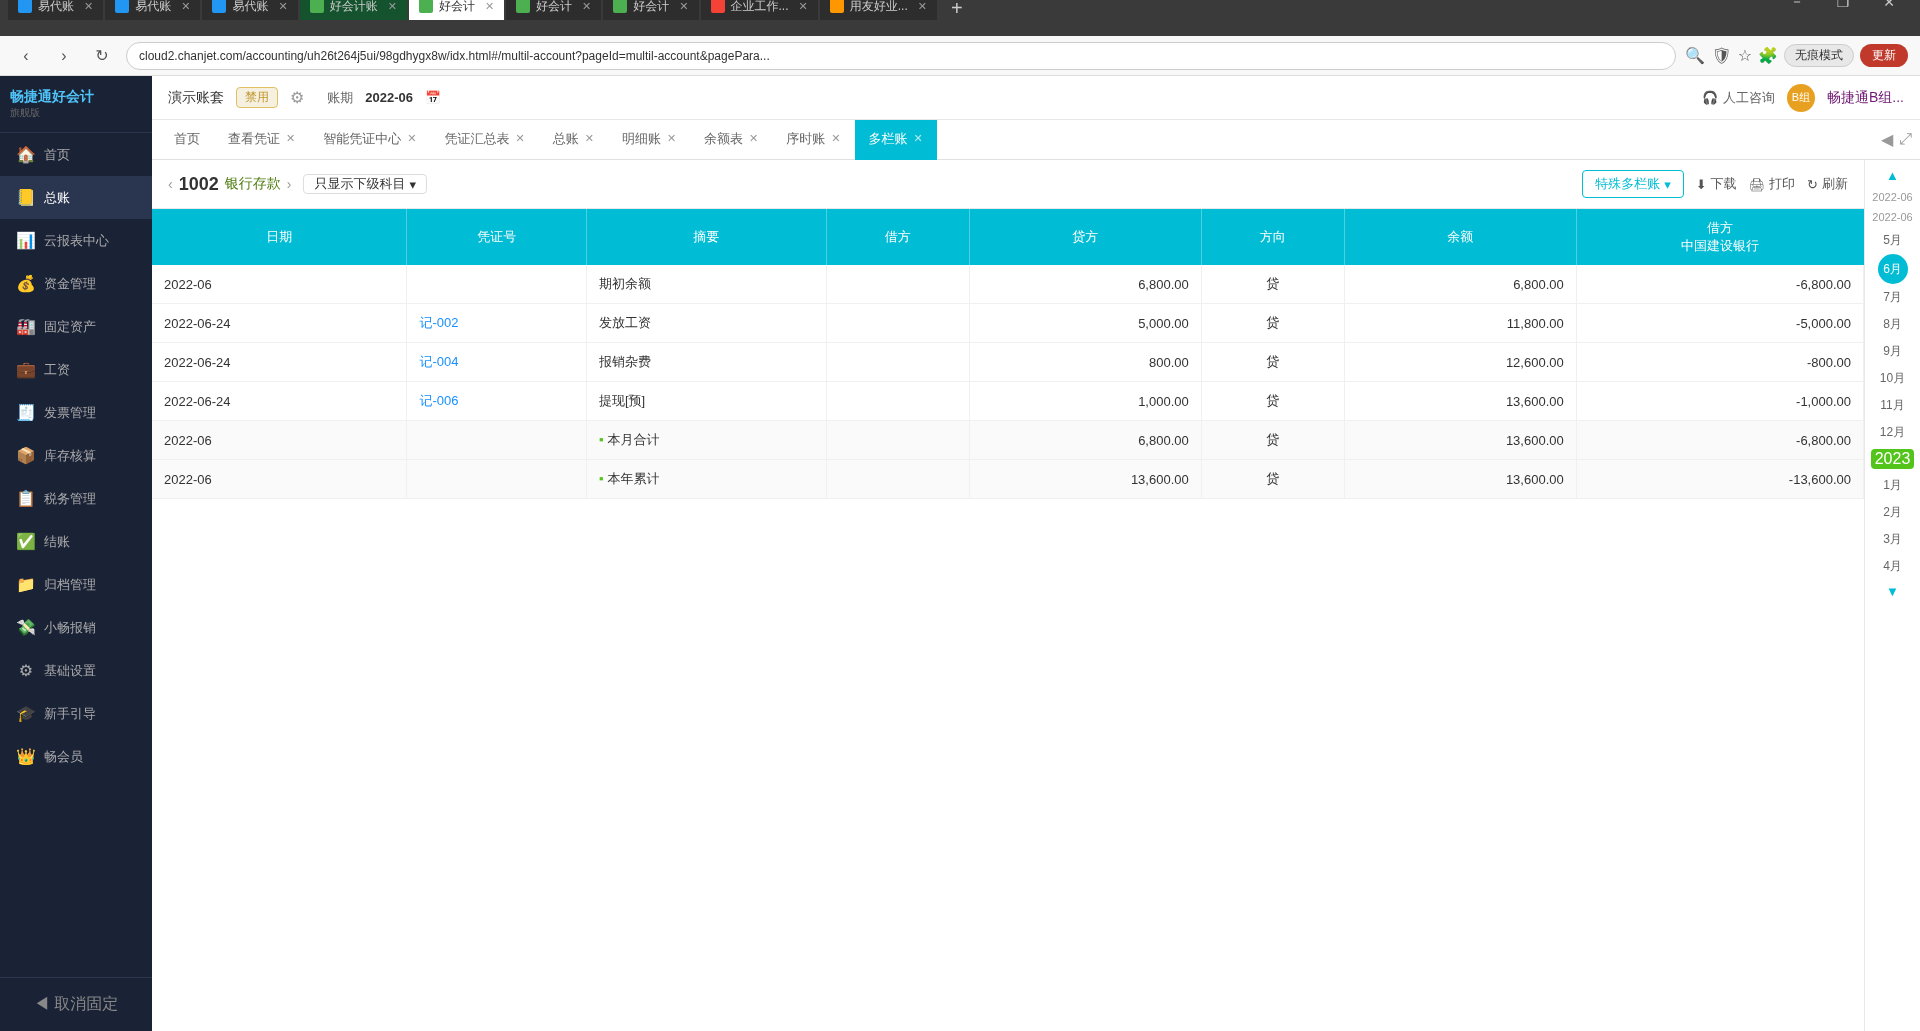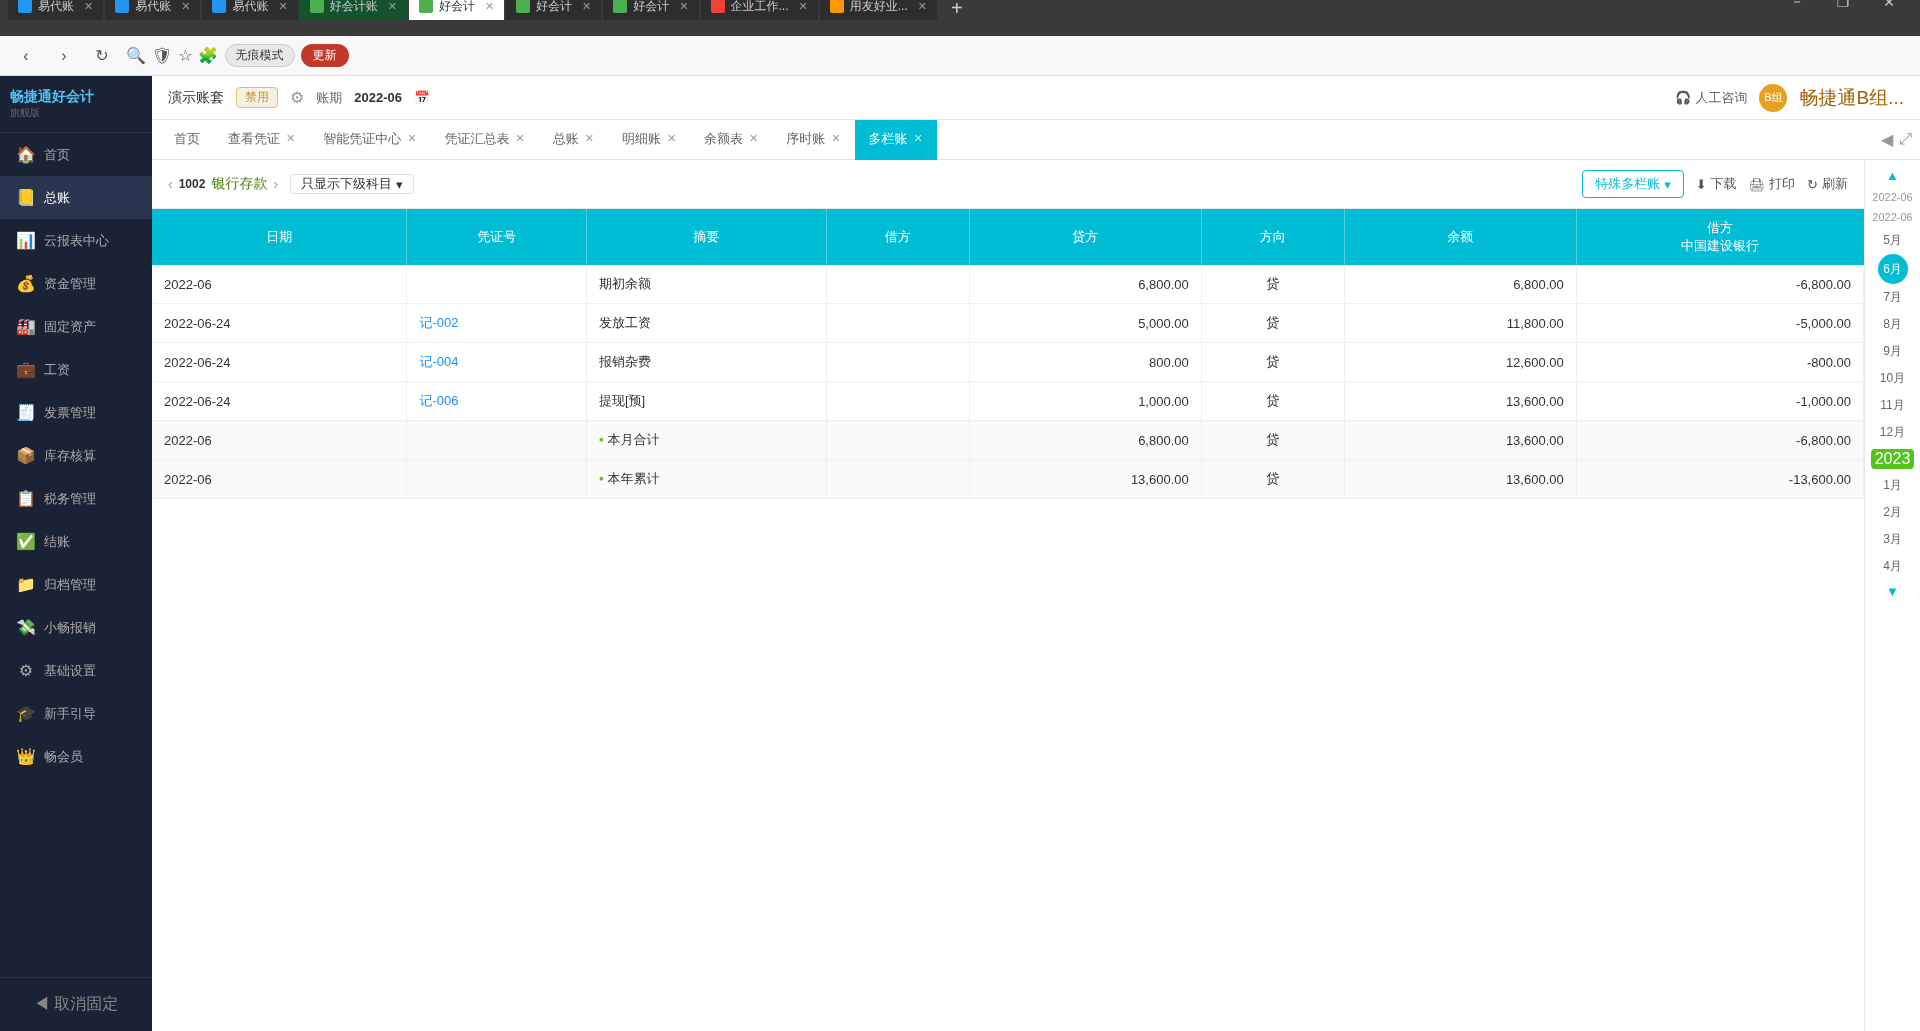--- a/index.html
+++ b/index.html
@@ -33,21 +33,21 @@
 
     
     .main-content { flex: 1; display: flex; flex-direction: column; background: #f5f5f5; overflow: hidden; }
 
     
     .top-bar { background: #fff; height: 44px; display: flex; align-items: center; padding: 0 16px; gap: 12px; border-bottom: 1px solid #e8e8e8; }
     .demo-badge { background: #f5f0e0; color: #c0962d; border: 1px solid #e0c060; border-radius: 4px; padding: 1px 8px; font-size: 12px; }
     .top-bar-right { margin-left: auto; display: flex; align-items: center; gap: 12px; }
     .service-btn { display: flex; align-items: center; gap: 4px; color: #666; font-size: 13px; cursor: pointer; }
     .user-avatar { width: 28px; height: 28px; border-radius: 50%; background: #e8a020; display: flex; align-items: center; justify-content: center; color: white; font-size: 11px; }
-    .user-name { font-size: 19px; color: #a16207; }
+    .user-name { font-size: 14px; color: #701a75; }
 
     
     .page-tabs { background: #fff; display: flex; align-items: center; border-bottom: 1px solid #e0e0e0; height: 40px; padding: 0 8px; gap: 0; }
     .page-tab { display: flex; align-items: center; padding: 0 14px; height: 40px; cursor: pointer; font-size: 13px; color: #666; border-bottom: 2px solid transparent; white-space: nowrap; gap: 4px; }
     .page-tab.active { color: #00bcd4; border-bottom: 2px solid #00bcd4; background: #00bcd4; color: white; }
     .page-tab-close { color: rgba(255,255,255,0.7); font-size: 11px; cursor: pointer; margin-left: 2px; }
     .page-tab-close-gray { color: #999; font-size: 11px; cursor: pointer; margin-left: 2px; }
 
     
     .content-area { flex: 1; display: flex; overflow: hidden; }
@@ -152,20 +152,21 @@
     <div style="width:46px;height:36px;display:flex;align-items:center;justify-content:center;color:#ccc;cursor:pointer;font-size:14px;">－</div>
     <div style="width:46px;height:36px;display:flex;align-items:center;justify-content:center;color:#ccc;cursor:pointer;font-size:14px;">❐</div>
     <div style="width:46px;height:36px;display:flex;align-items:center;justify-content:center;color:#ccc;cursor:pointer;font-size:14px;">✕</div>
   </div>
 </div>
 
 <div class="address-bar-row">
   <button class="nav-btn">‹</button>
   <button class="nav-btn">›</button>
   <button class="nav-btn">↻</button>
+  <input class="address-input" style="flex: 1 1 0%;" value="cloud2.chanjet.com/accounting/uh26t264j5ui/98gdhygx8w/idx.html#/multil-account?pageId=multil-account&amp;pagePara...">
   <div class="browser-action-btns">
     <span style="color:#555;font-size:16px;cursor:pointer;">🔍</span>
     <span style="color:#555;font-size:16px;cursor:pointer;">🛡</span>
     <span style="color:#555;font-size:16px;cursor:pointer;">☆</span>
     <span style="color:#555;font-size:16px;cursor:pointer;">🧩</span>
     <button class="wuhen-btn">无痕模式</button>
     <button class="update-btn">更新</button>
   </div>
 </div>
 
@@ -240,21 +241,21 @@
       <div class="sidebar-cancel-pin">◀ 取消固定</div>
     </div>
   </div>
 
   <div class="main-content">
 
     <div class="top-bar">
       <span style="font-size:14px;color:#333;">演示账套</span>
       <span class="demo-badge">禁用</span>
       <span style="color:#999;font-size:16px;cursor:pointer;">⚙</span>
-      <span style="color:#666;">账期</span>
+      <span style="color:#666;margin-left:11px;">账期</span>
       <span style="font-weight:bold;color:#333;">2022-06</span>
       <span style="color:#999;cursor:pointer;">📅</span>
       <div class="top-bar-right">
         <div class="service-btn">
           <span>🎧</span>
           <span>人工咨询</span>
         </div>
         <div class="user-avatar">B组</div>
         <span class="user-name">畅捷通B组...</span>
       </div>
@@ -301,21 +302,21 @@
         <span style="color:#999;cursor:pointer;font-size:16px;">⤢</span>
       </div>
     </div>
 
     <div class="content-area">
       <div class="ledger-main">
 
         <div class="sub-toolbar">
           <div class="account-nav">
             <button class="nav-arrow">‹</button>
-            <span style="font-size:12px;color:#333;font-weight:bold;">1002</span>
+            <span style="font-size:18px;color:#333;font-weight:bold;">1002</span>
             <span style="font-size:14px;color:#4d7c0f;">银行存款</span>
             <button class="nav-arrow">›</button>
           </div>
           <div class="filter-select">
             <span>只显示下级科目</span>
             <span>▾</span>
           </div>
           <div class="toolbar-right">
             <button class="multi-col-btn">
               <span>特殊多栏账</span>

